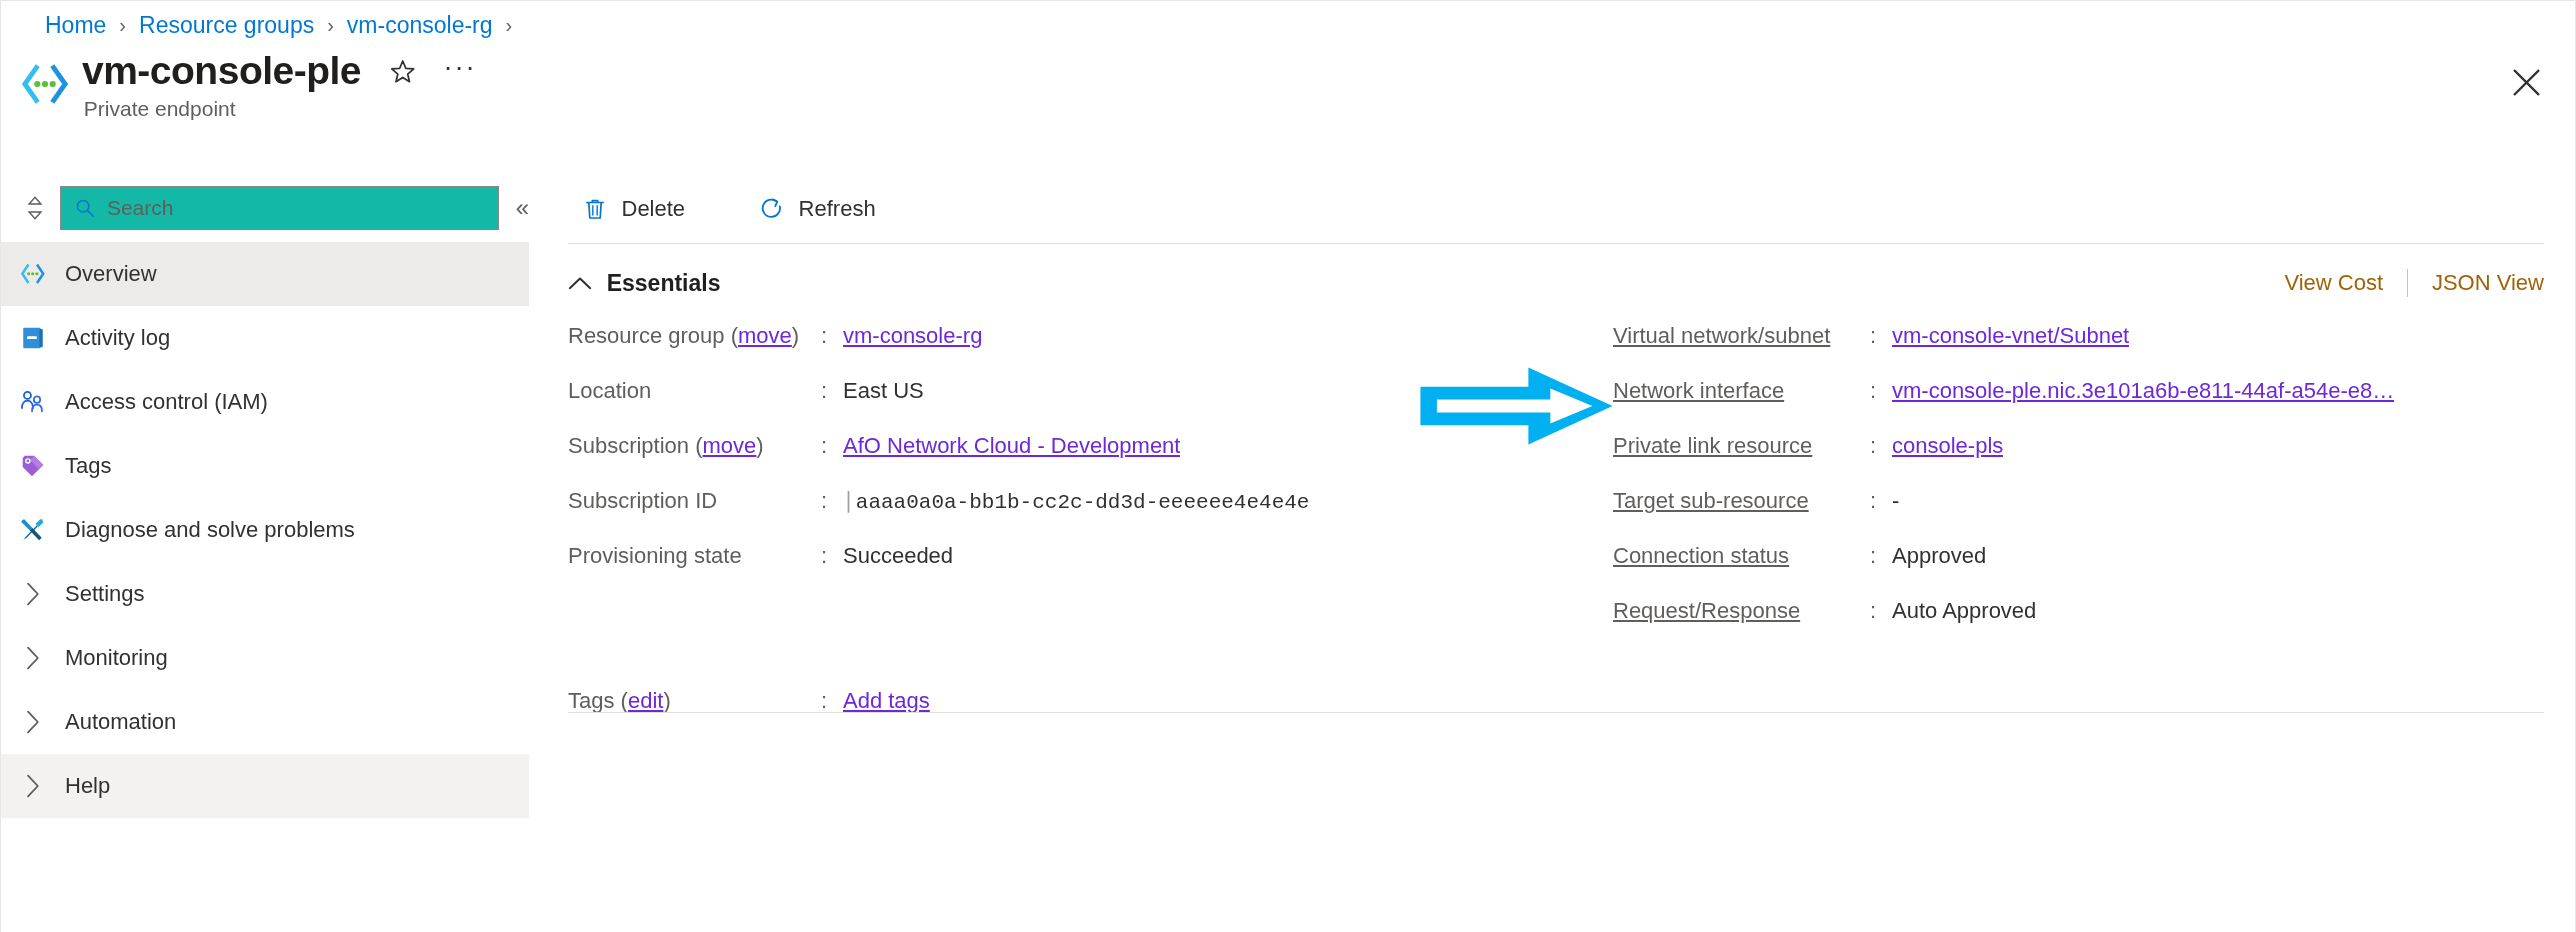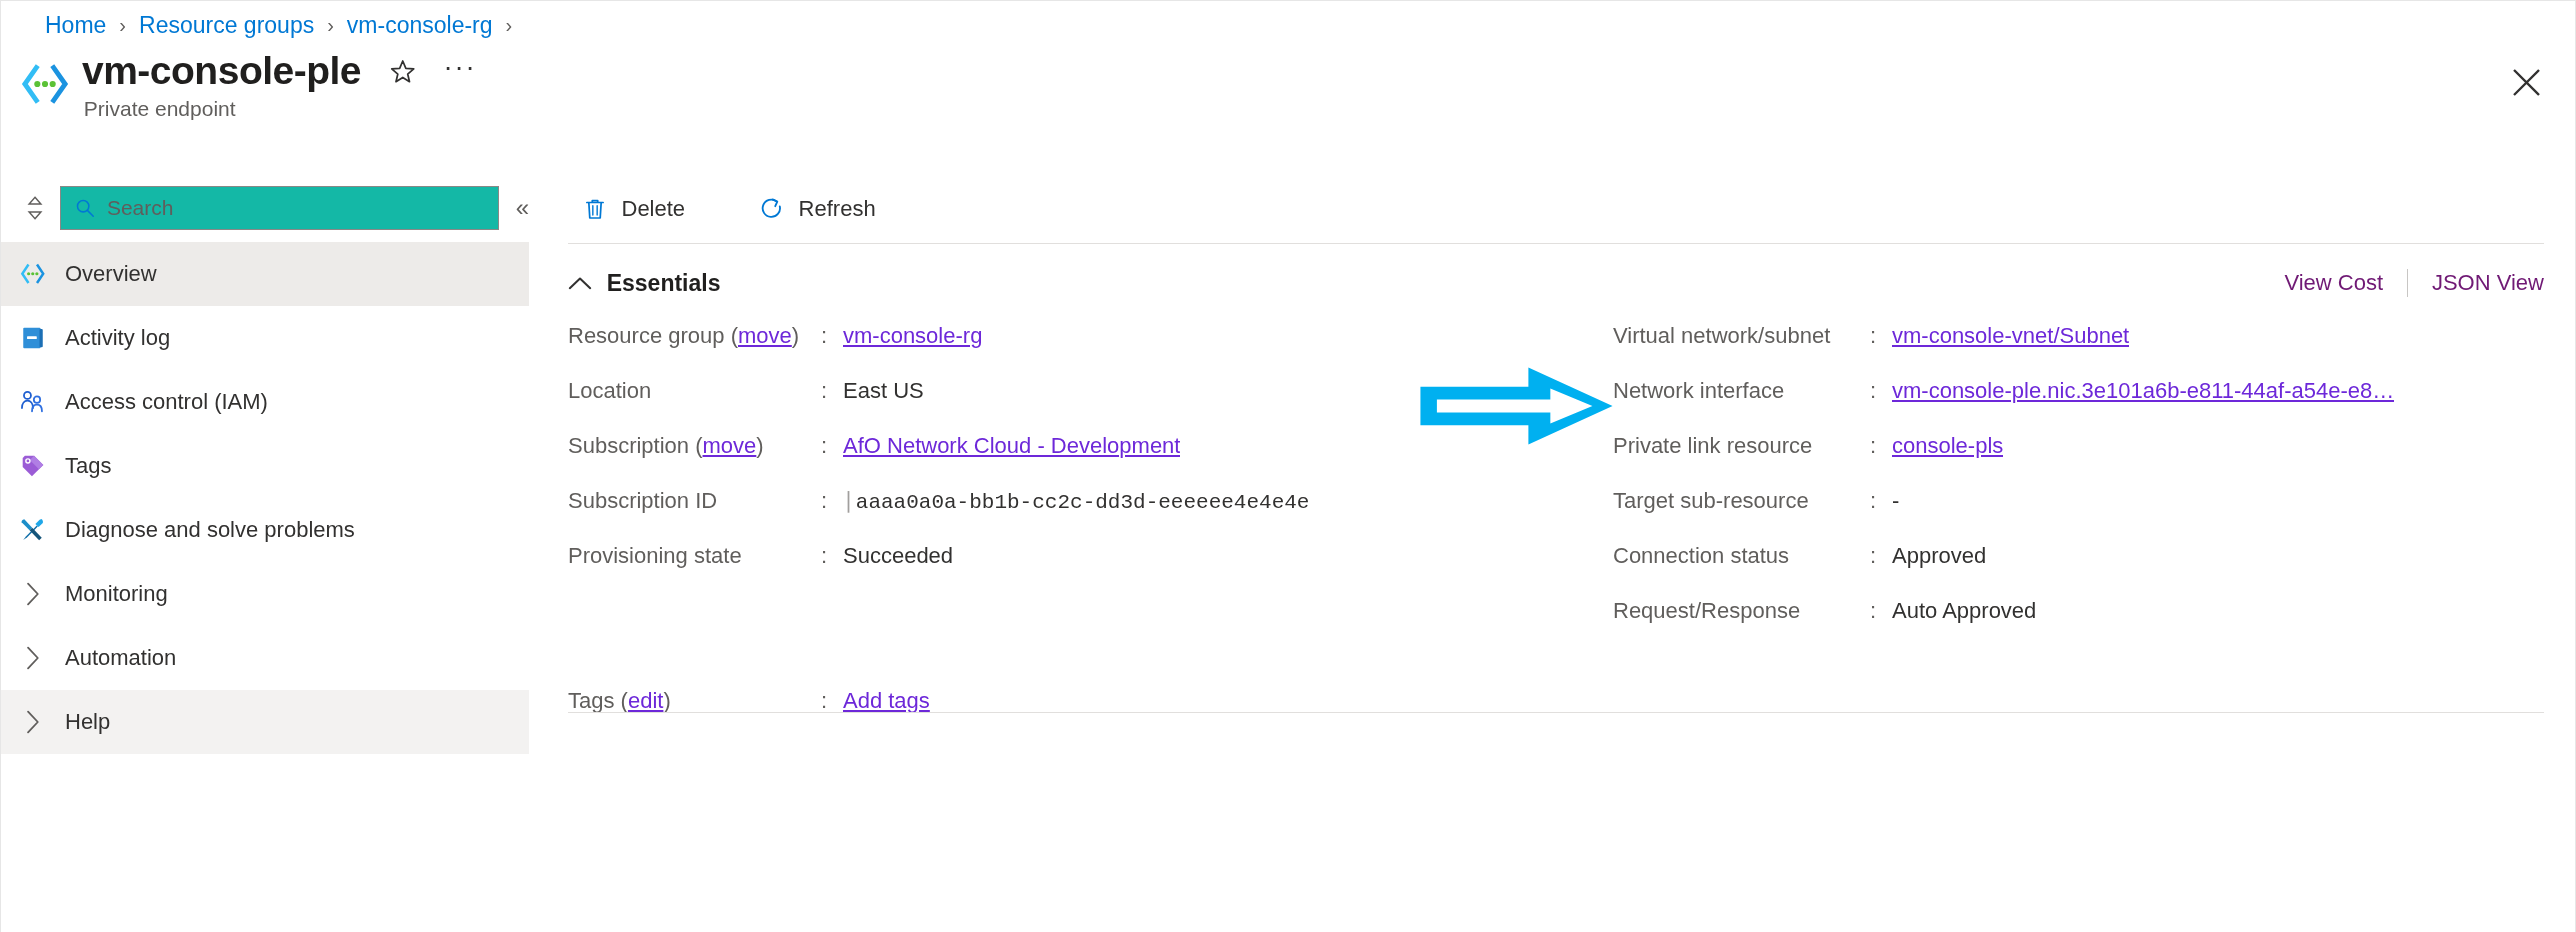--- a/index.html
+++ b/index.html
@@ -250,21 +250,21 @@
     font-size: 23px;
     font-weight: 600;
     color: #201f1e;
   }
   #essentials-links {
     margin-left: auto;
     display: flex;
     align-items: center;
   }
   .essentials-link {
-    color: #701a75;
+    color: #a16207;
     font-size: 22px;
     cursor: pointer;
     white-space: nowrap;
   }
   .link-sep {
     width: 0.9px;
     height: 27.5px;
     background: #c8c6c4;
     margin: 0 24px;
   }
@@ -283,21 +283,21 @@
     align-items: baseline;
     height: 55px;
     font-size: 22px;
   }
   .prop-key {
     color: #605e5c;
     flex: 0 0 auto;
     white-space: nowrap;
   }
   #prop-col-left .prop-key { width: 253px; }
-  #prop-col-right .prop-key { width: 257px; }
+  #prop-col-right .prop-key { width: 257px; text-decoration: underline; }
   .prop-colon {
     color: #605e5c;
     width: 22px;
     flex: 0 0 auto;
   }
   .prop-val {
     color: #323130;
     white-space: nowrap;
     overflow: hidden;
   }
@@ -457,20 +457,28 @@
           <svg width="27.5" height="27.5" viewBox="0 0 26 26">
             <path d="M19.5 3.5 L15.5 7.5 L18.5 10.5 L22.5 6.5 C22.9 5.1 22.4 3.6 21.3 2.8 Z" fill="#1fa7e8"></path>
             <path d="M16.8 9 L6.5 19.3 L4 22.8 L7.5 20.3 L17.8 10 Z" fill="#0f6ea8"></path>
             <path d="M5 3 L12.5 11 L10 13.5 L2.5 6 C2.1 5 3 3.4 5 3 Z" fill="#1c8ec9"></path>
             <path d="M12.5 11 L21.5 20.5 L19 23 L10 13.5 Z" fill="#15557a"></path>
           </svg>
         </span>
         <span class="nav-label">Diagnose and solve problems</span>
       </div>
 
+      <div class="nav-item">
+        <span class="nav-chevron">
+          <svg width="16.5" height="26" viewBox="0 0 12 20">
+            <path d="M2 2 L9.5 10 L2 18" fill="none" stroke="#605e5c" stroke-width="1.4" stroke-linecap="round" stroke-linejoin="round"></path>
+          </svg>
+        </span>
+        <span class="nav-label">Settings</span>
+      </div>
 
       <div class="nav-item">
         <span class="nav-chevron">
           <svg width="16.5" height="26" viewBox="0 0 12 20">
             <path d="M2 2 L9.5 10 L2 18" fill="none" stroke="#605e5c" stroke-width="1.4" stroke-linecap="round" stroke-linejoin="round"></path>
           </svg>
         </span>
         <span class="nav-label">Monitoring</span>
       </div>
 

